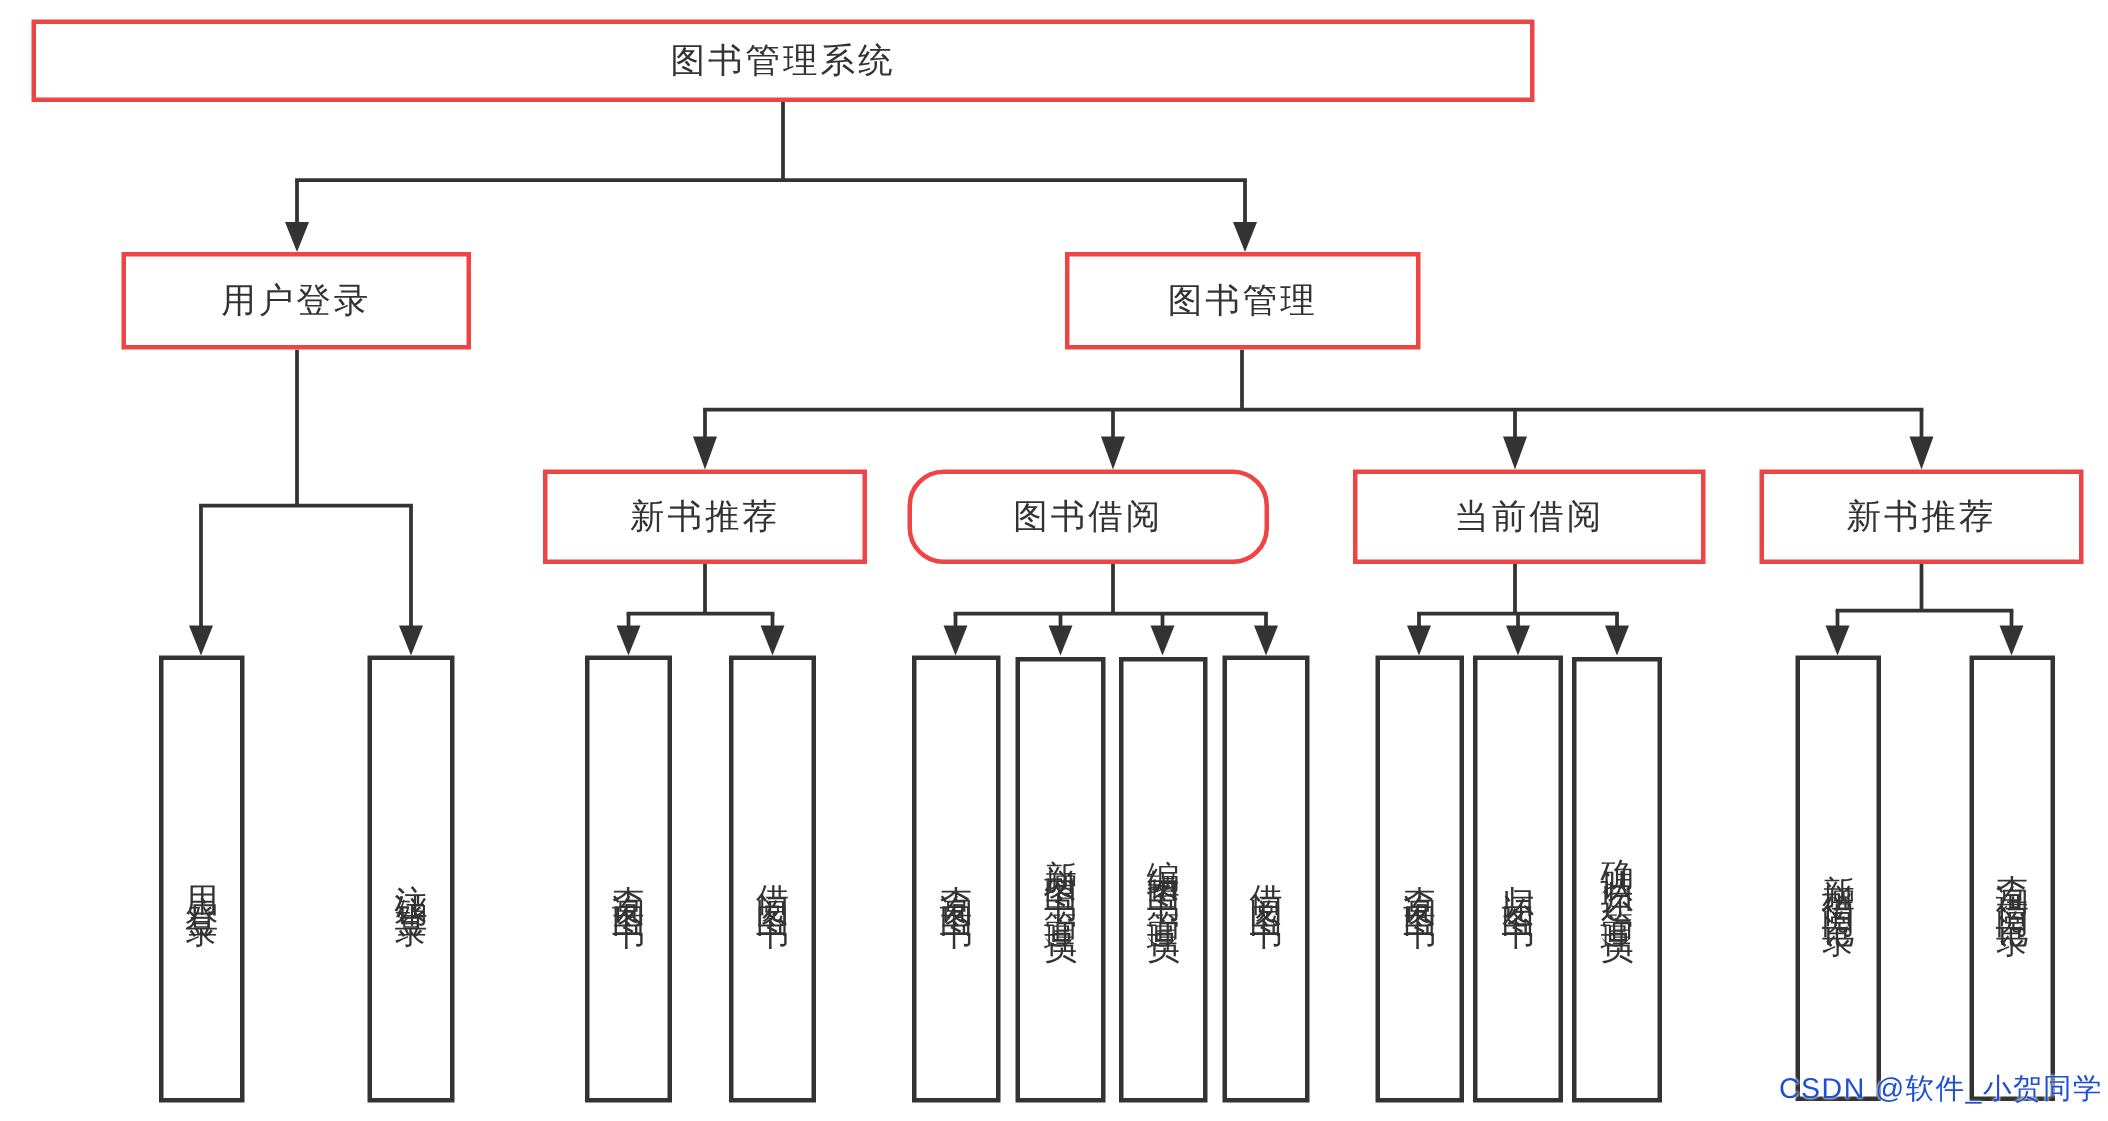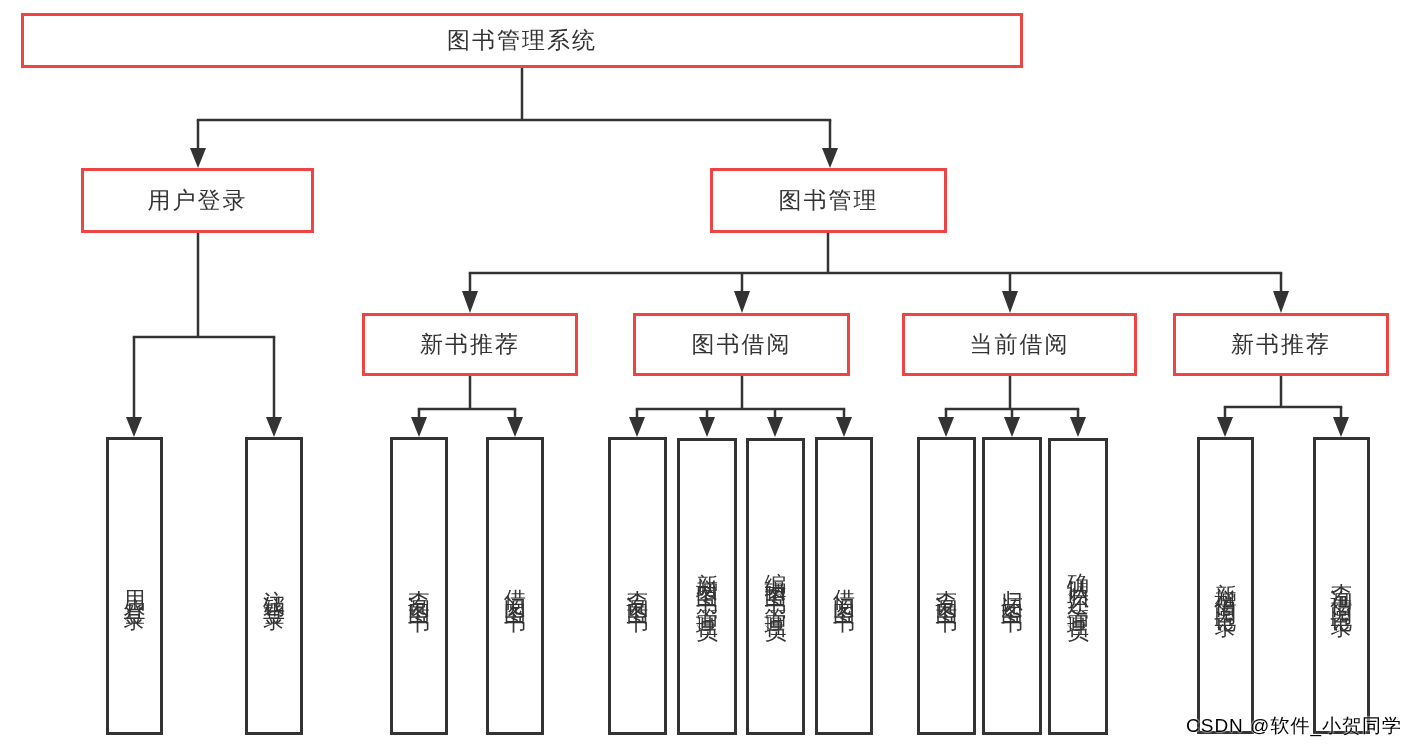--- a/index.html
+++ b/index.html
@@ -49,21 +49,21 @@
     line-height: 1.0;
     color: #333333;
     white-space: nowrap;
   }
   .watermark {
     position: absolute;
     left: 1186px;
     top: 713px;
     font-size: 19px;
     letter-spacing: 1px;
-    color: #000000;
+    color: #1d4ed8;
     text-shadow: 0 0 2px #ffffff, 0 0 2px #ffffff;
     z-index: 3;
     white-space: nowrap;
   }
 </style>
 </head>
 <body>
 
 <div id="canvas">
 
@@ -150,21 +150,21 @@
   <div class="node" style="left:81px; top:168px; width:233px; height:65px;">
     <span>用户登录</span>
   </div>
   <div class="node" style="left:710px; top:168px; width:237px; height:65px;">
     <span>图书管理</span>
   </div>
 
   <div class="node" style="left:362px; top:313px; width:216px; height:63px;justify-content:center;">
     <span>新书推荐</span>
   </div>
-  <div class="node" style="left:633px; top:313px; width:217px; height:63px;">
+  <div class="node" style="left:605px; top:313px; width:241px; height:63px;border-radius:24px;">
     <span>图书借阅</span>
   </div>
   <div class="node" style="left:902px; top:313px; width:235px; height:63px;">
     <span>当前借阅</span>
   </div>
   <div class="node" style="left:1173px; top:313px; width:216px; height:63px;">
     <span>新书推荐</span>
   </div>
 
   <div class="vnode" style="left:106px; top:437px; width:57px; height:298px;">

